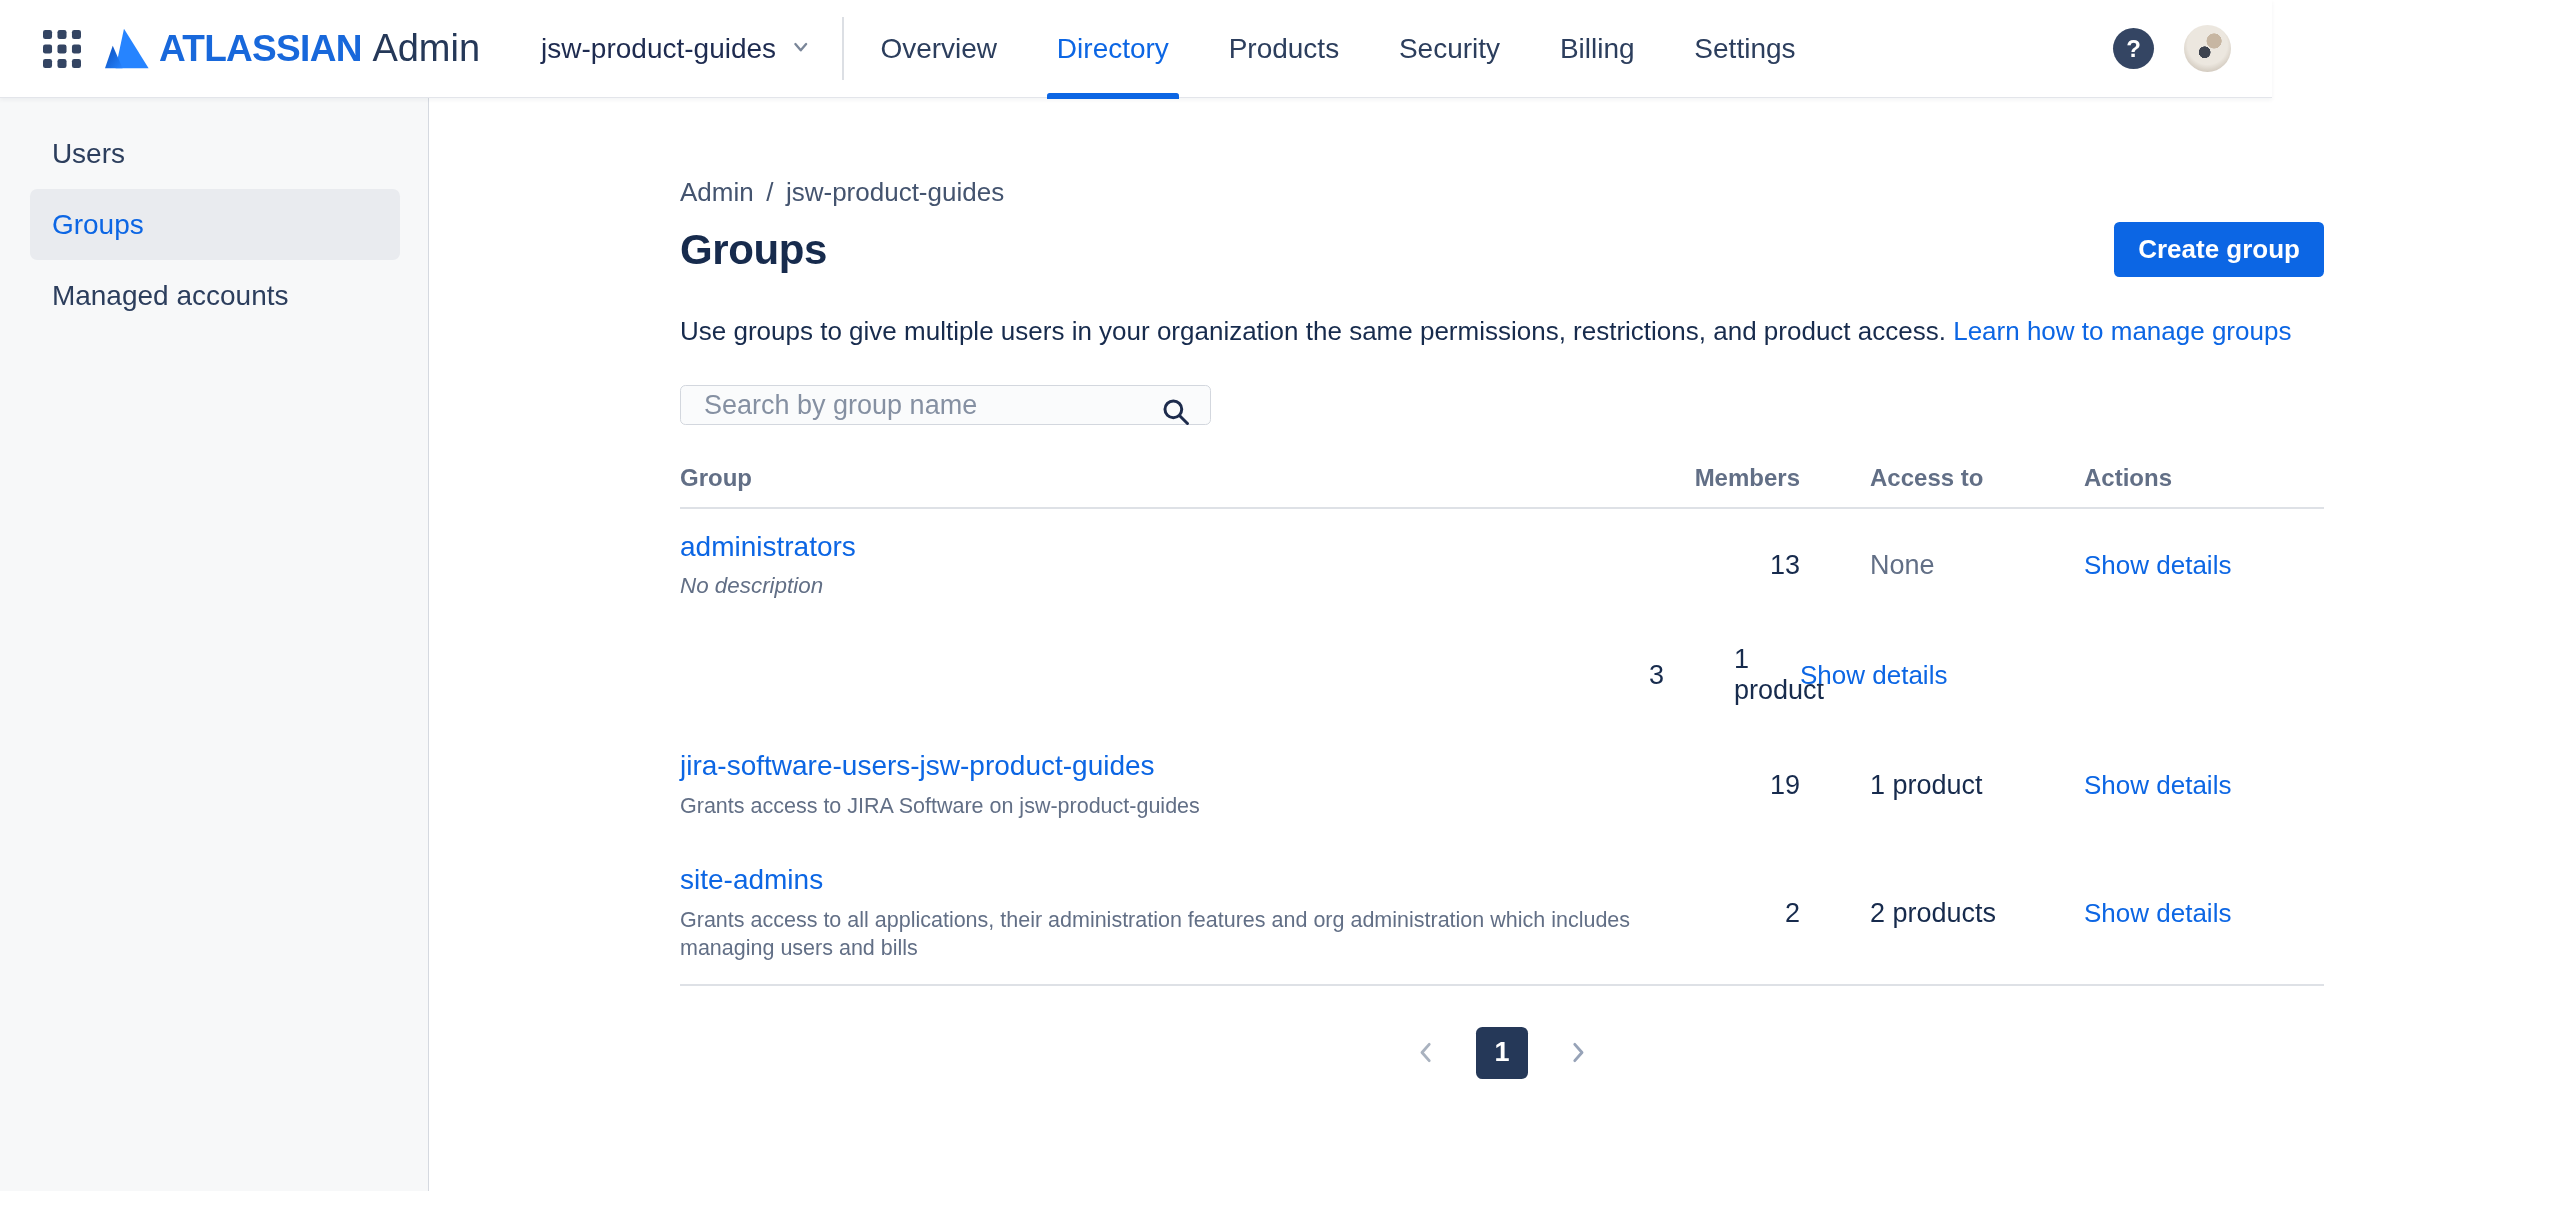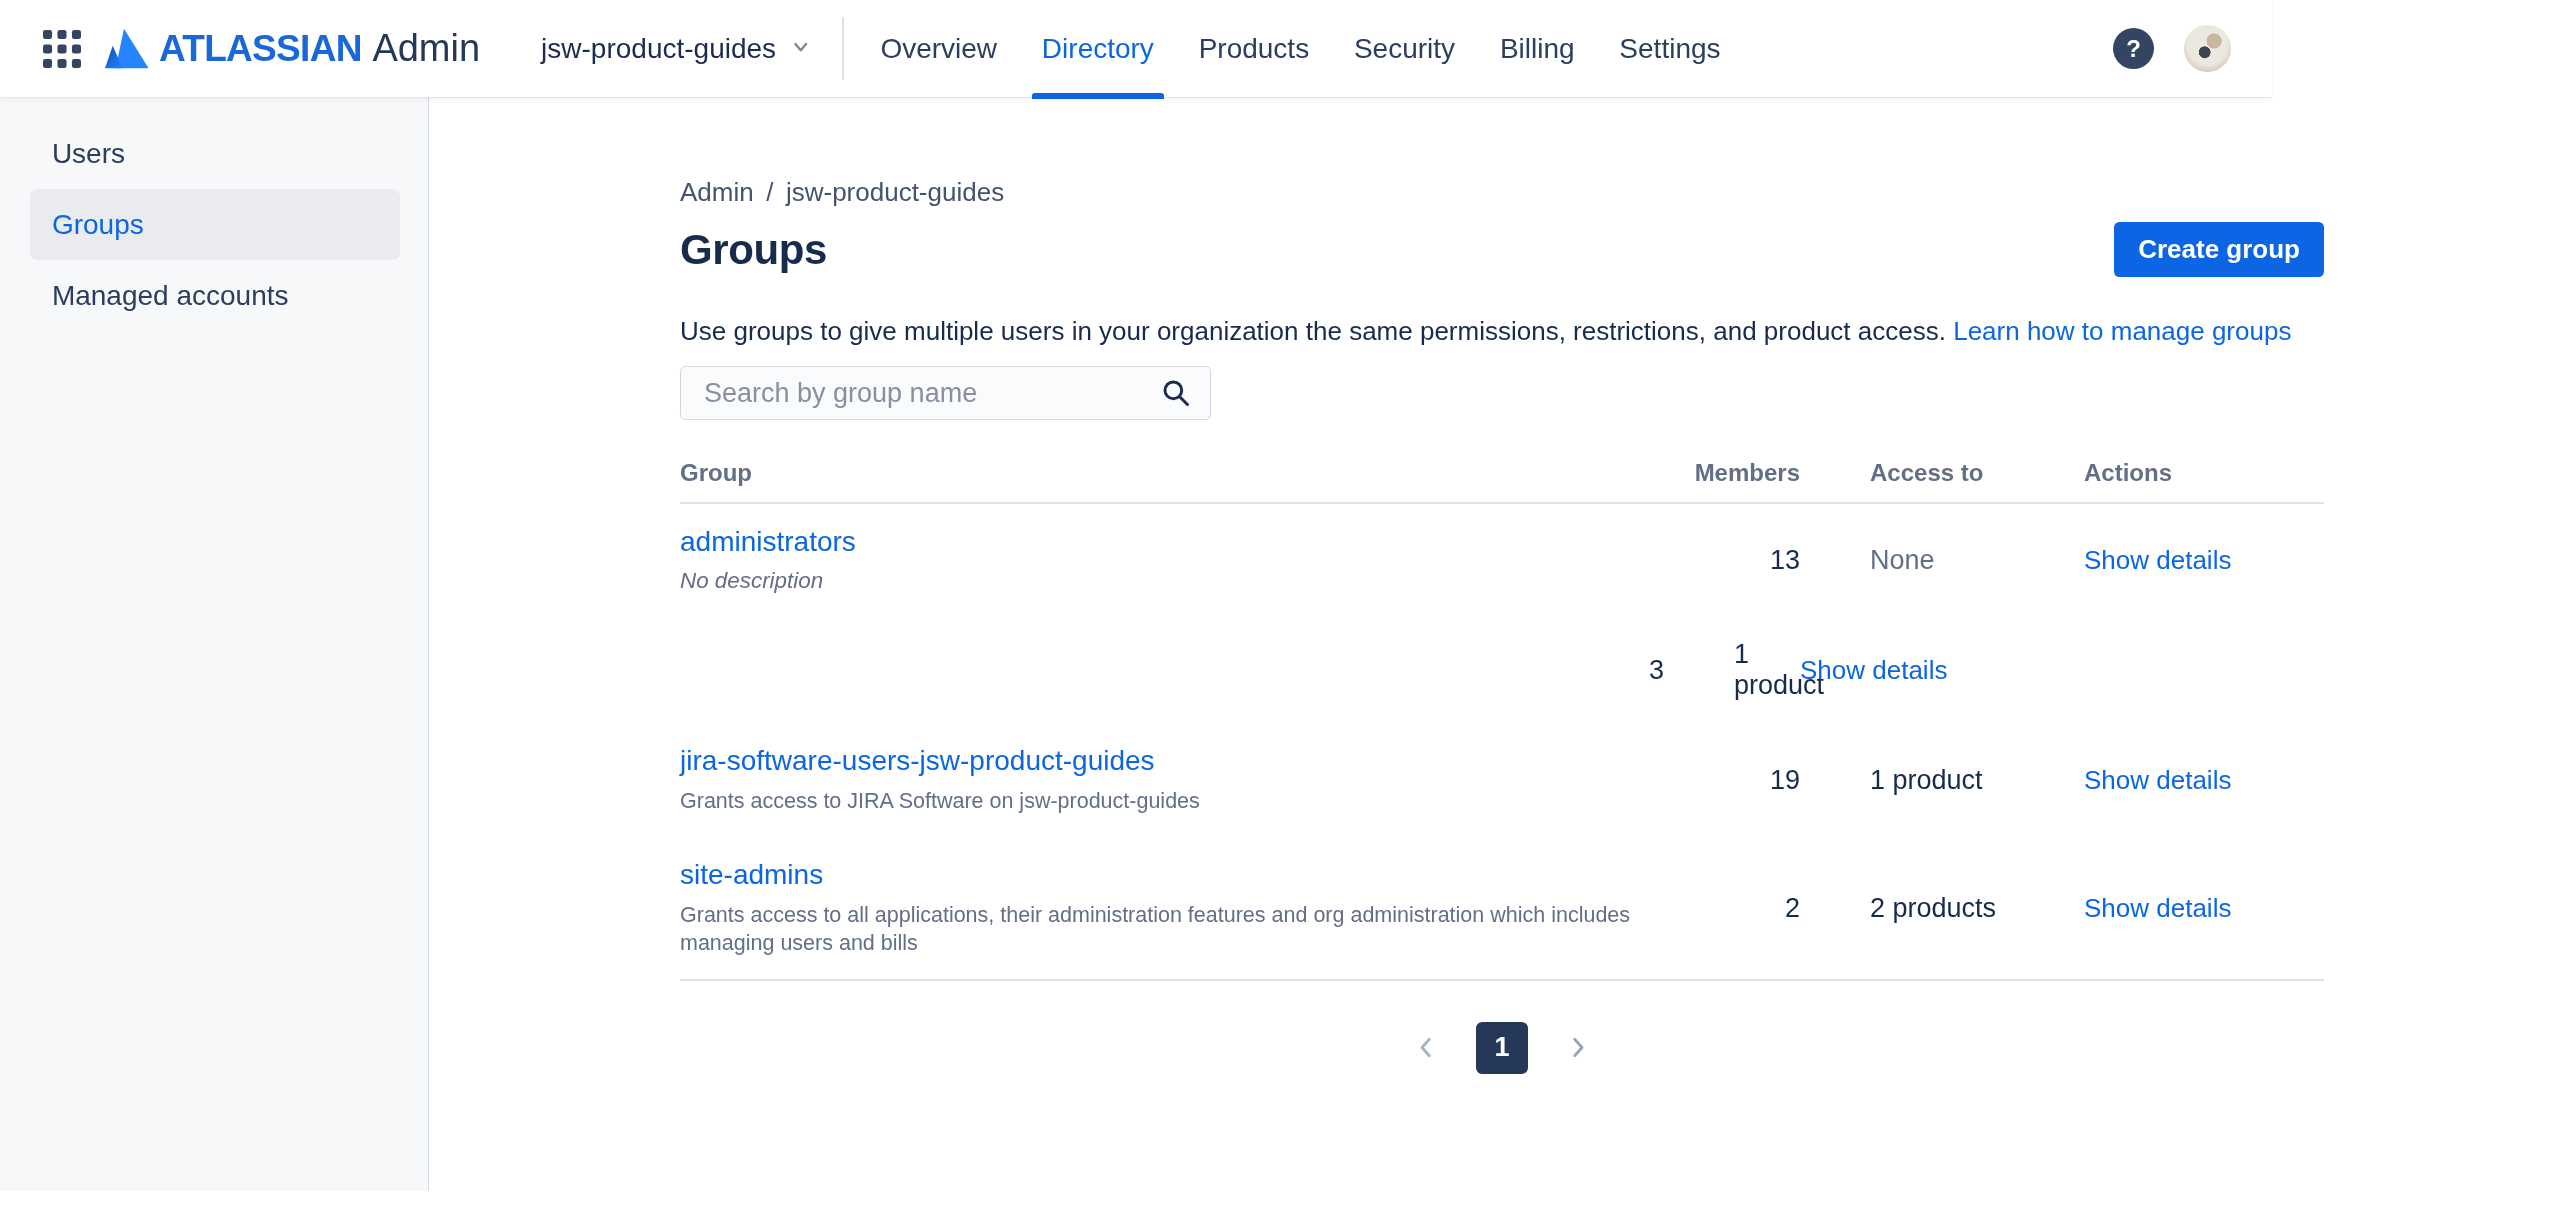--- a/index.html
+++ b/index.html
@@ -9,21 +9,21 @@
   .topbar { position:absolute; left:0; top:0; width:2272px; height:98px; background:#fff;
             border-bottom:1.8px solid #E3E5EA; box-shadow:0 1.8px 4.5px rgba(9,30,66,0.05);
             display:flex; align-items:center; padding:0 41px; z-index:20; }
   .appswitcher { width:41px; height:41px; display:flex; align-items:center; justify-content:center; cursor:pointer; }
   .logo-mark { margin-left:23px; display:flex; align-items:center; }
   .wordmark { margin-left:9px; font-size:37px; font-weight:700; letter-spacing:-0.7px; color:#1868DB; }
   .product-name { margin-left:10.7px; font-size:38px; font-weight:400; color:#253858; }
   .org-switcher { margin-left:61px; display:flex; align-items:center; gap:14.3px; cursor:pointer; }
   .org-label { font-size:28px; color:#1E2B50; }
   .topbar-divider { width:1.8px; height:63px; background:#DCDFE4; margin-left:30px; }
-  .topnav { display:flex; align-items:stretch; height:98px; margin-left:14.3px; }
+  .topnav { display:flex; align-items:stretch; height:98px; margin-left:14.3px;gap:15px; }
   .topnav-item { position:relative; display:flex; align-items:center; padding:0 22.4px; font-size:28px;
                  color:#2C3E5D; cursor:pointer; }
   .topnav-item.active { color:#0C66E4; }
   .topnav-item.active::after { content:""; position:absolute; left:12.5px; right:12.5px; bottom:-1.8px; height:6.3px;
                                background:#0C66E4; border-radius:2.7px 2.7px 0 0; }
   .topbar-right { margin-left:auto; display:flex; align-items:center; gap:30px; }
   .help-btn { width:41px; height:41px; border-radius:50%; background:#344563; color:#fff; font-size:24px;
               font-weight:700; display:flex; align-items:center; justify-content:center; cursor:pointer; }
   .avatar { width:47px; height:47px; border-radius:50%; cursor:pointer;
             background:
@@ -46,21 +46,21 @@
   .breadcrumb a { color:#44546F; text-decoration:none; cursor:pointer; }
 
   .title-row { margin-top:14.3px; display:flex; align-items:center; justify-content:space-between; }
   .page-title { font-size:42px; font-weight:700; letter-spacing:-0.4px; color:#172B4D; }
   .create-btn { height:55px; padding:0 24px; background:#0C66E4; color:#fff; border:none; border-radius:5.4px;
                 font-family:"Liberation Sans", sans-serif; font-size:26px; font-weight:700; cursor:pointer; }
 
   .page-desc { margin-top:39px; font-size:26px; color:#172B4D; }
   .page-desc a { color:#0C66E4; text-decoration:none; cursor:pointer; }
 
-  .search-wrap { margin-top:19px; position:relative; width:531px; height:54px; }
+  .search-wrap { margin-top:38px; position:relative; width:531px; height:40px; }
   .search-input { width:100%; height:100%; border:1.8px solid #D3D7DE; border-radius:5.4px; background:#FAFBFC;
                   font-family:"Liberation Sans", sans-serif; font-size:27px; color:#172B4D;
                   padding:0 63px 0 23px; outline:none; }
   .search-input::placeholder { color:#8590A2; }
   .search-icon { position:absolute; right:19.7px; top:11.6px; }
 
   
   .table { margin-top:39px; }
   .thead, .trow { display:grid; grid-template-columns:984px 136px 284px 240px; }
   .thead { padding-bottom:14.3px; border-bottom:2.7px solid #DEE1E6;margin-top:36px; }

